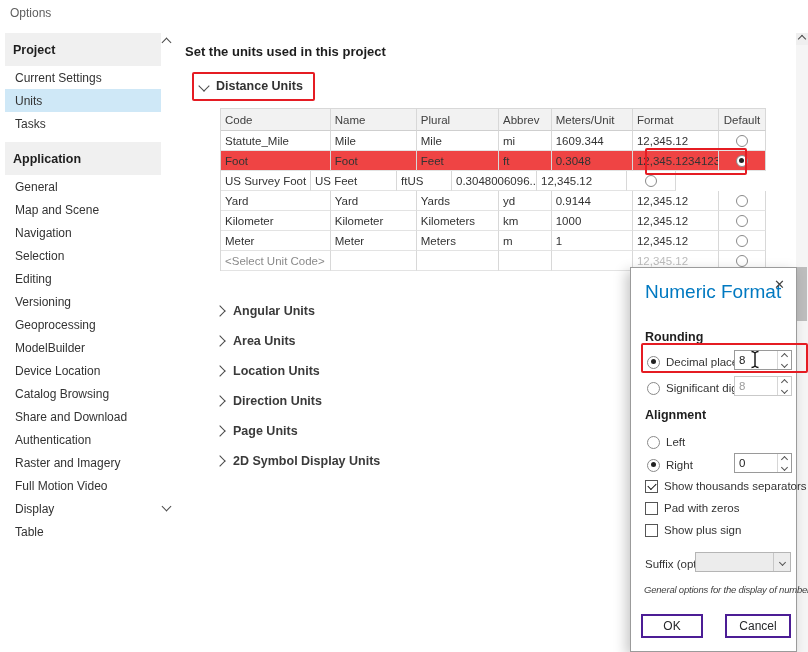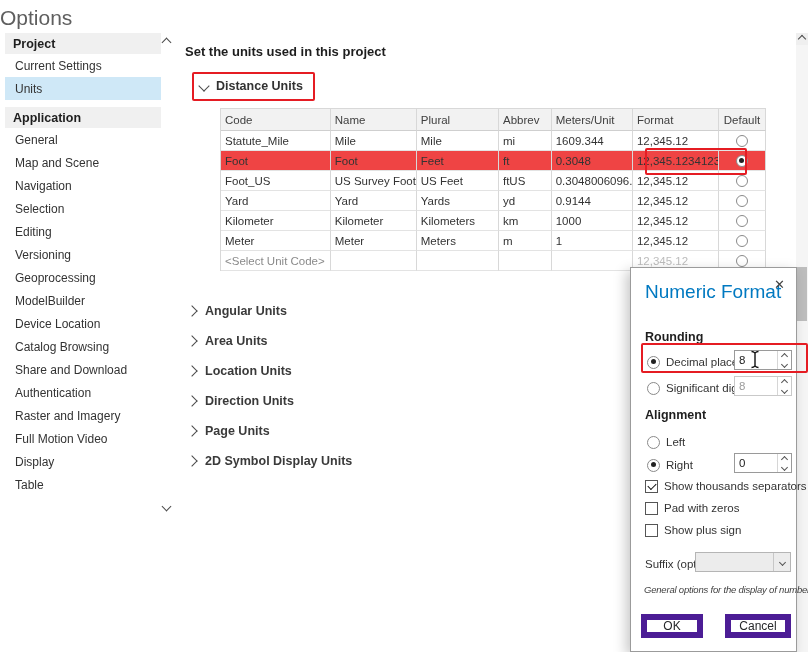--- a/index.html
+++ b/index.html
@@ -1,23 +1,23 @@
 <!DOCTYPE html>
 <html><head>
 <meta charset="utf-8">
 <style>
   html,body{margin:0;padding:0;background:#fff;}
   .window{position:relative;width:808px;height:652px;background:#fff;overflow:hidden;
           font-family:"Liberation Sans",sans-serif;color:#333;}
 
-  .titlebar{position:absolute;left:0;top:6px;font-size:21px;color:#5f5f5f;}
+  .titlebar{position:absolute;left:10px;top:6px;font-size:12px;color:#5f5f5f;}
 
   
   .sidebar{position:absolute;left:5px;top:33px;width:156px;}
-  .sb-header{height:21px;background:#f0f0f0;font-weight:bold;font-size:12.5px;color:#1e1e1e;
+  .sb-header{height:33px;background:#f0f0f0;font-weight:bold;font-size:12.5px;color:#1e1e1e;
              display:flex;align-items:center;padding-left:8px;}
   .sb-header.gap{margin-top:7px;}
   .sb-item{height:23px;display:flex;align-items:center;padding-left:10px;font-size:12px;color:#333;cursor:default;}
   .sb-item.selected{background:#cfe8f7;}
   .sb-arrow{position:absolute;width:12px;height:12px;display:flex;align-items:center;justify-content:center;}
   .chev{display:inline-block;width:6px;height:6px;border-right:1.5px solid #4a4a4a;border-bottom:1.5px solid #4a4a4a;}
   .chev.up{transform:rotate(-135deg);}
   .chev.down{transform:rotate(45deg);}
   .chev.right{transform:rotate(-45deg);}
   .chev.big{width:7px;height:7px;}
@@ -38,21 +38,21 @@
   .trow.selected .cell{background:#ef4444;}
   .trow.placeholder .cell{color:#8a8a8a;}
   .trow.placeholder .cell.fmt{color:#bcbcbc;}
 
   .radio{width:12px;height:12px;border:1px solid #8a8a8a;border-radius:50%;background:#fff;
          display:inline-block;position:relative;box-sizing:border-box;flex:none;}
   .radio.big{width:13px;height:13px;}
   .radio.checked::after{content:'';position:absolute;left:2.5px;top:2.5px;width:5px;height:5px;
                         border-radius:50%;background:#222;}
 
-  .collapsed{position:absolute;left:188px;top:296px;}
+  .collapsed{position:absolute;left:216px;top:296px;}
   .cs-row{height:30px;display:flex;align-items:center;gap:9px;font-size:12.5px;font-weight:bold;color:#3a3a3a;}
 
   
   .vscroll{position:absolute;right:0;top:33px;width:12px;height:619px;background:#f5f5f5;z-index:1;}
   .vscroll .thumb{position:absolute;left:1px;top:234px;width:10px;height:54px;background:#bdbdbd;}
   .vscroll .btn{position:absolute;left:0;top:0;width:12px;height:12px;display:flex;align-items:center;justify-content:center;background:#efefef;}
 
   
   .popup{position:absolute;left:630px;top:267px;width:167px;height:385px;background:#fff;
          border:1px solid #9b9b9b;box-shadow:-4px 4px 12px rgba(0,0,0,.22);z-index:5;box-sizing:border-box;}
@@ -77,41 +77,42 @@
   .cb.checked::after{content:'';position:absolute;left:2px;top:2px;width:7px;height:4px;
                      border-left:1.8px solid #111;border-bottom:1.8px solid #111;transform:rotate(-45deg);}
 
   .dropdown{position:absolute;left:64px;top:284px;width:96px;height:20px;background:#ececec;
             border:1px solid #b5b5b5;box-sizing:border-box;display:flex;}
   .dropdown .space{flex:1;}
   .dropdown .dd-btn{width:16px;display:flex;align-items:center;justify-content:center;border-left:1px solid #c7c7c7;}
 
   .pf-note{position:absolute;left:13px;top:316px;font-size:9.5px;letter-spacing:-0.2px;
            font-style:italic;color:#3f3f3f;white-space:nowrap;}
-  .pf-btn{position:absolute;top:346px;height:24px;background:#fff;border:6px solid #4c1d95;
+  .pf-btn{position:absolute;top:346px;height:24px;background:#fff;border:2px solid #4c1d95;
           font-size:12px;color:#26282a;display:flex;align-items:center;justify-content:center;
           box-sizing:border-box;cursor:default;font-family:"Liberation Sans",sans-serif;}
   .pf-btn.ok{left:10px;width:62px;}
   .pf-btn.cancel{left:94px;width:66px;}
 
   
   .redbox{position:absolute;border:2.5px solid #e51c23;border-radius:2px;z-index:10;pointer-events:none;}
   .cursor{position:absolute;z-index:11;pointer-events:none;}
 </style>
 </head>
 <body>
 
 <div class="window">
 
   <div class="titlebar">Options</div>
 
   <nav class="sidebar">
       <div class="sb-header">Project</div>
       <div class="sb-item">Current Settings</div>
       <div class="sb-item selected">Units</div>
+      <div class="sb-item">Tasks</div>
       <div class="sb-header gap">Application</div>
       <div class="sb-item">General</div>
       <div class="sb-item">Map and Scene</div>
       <div class="sb-item">Navigation</div>
       <div class="sb-item">Selection</div>
       <div class="sb-item">Editing</div>
       <div class="sb-item">Versioning</div>
       <div class="sb-item">Geoprocessing</div>
       <div class="sb-item">ModelBuilder</div>
       <div class="sb-item">Device Location</div>
@@ -164,21 +165,20 @@
           <div class="cell w1">Foot</div>
           <div class="cell w2">Feet</div>
           <div class="cell w3">ft</div>
           <div class="cell w4">0.3048</div>
           <div class="cell w5 fmt">12,345.12341234</div>
           <div class="cell w6">
             <span class="radio checked"></span>
           </div>
         </div>
         <div class="trow">
-          <div class="cell w0">Foot_US</div>
           <div class="cell w1">US Survey Foot</div>
           <div class="cell w2">US Feet</div>
           <div class="cell w3">ftUS</div>
           <div class="cell w4">0.3048006096...</div>
           <div class="cell w5 fmt">12,345.12</div>
           <div class="cell w6">
             <span class="radio"></span>
           </div>
         </div>
         <div class="trow">

